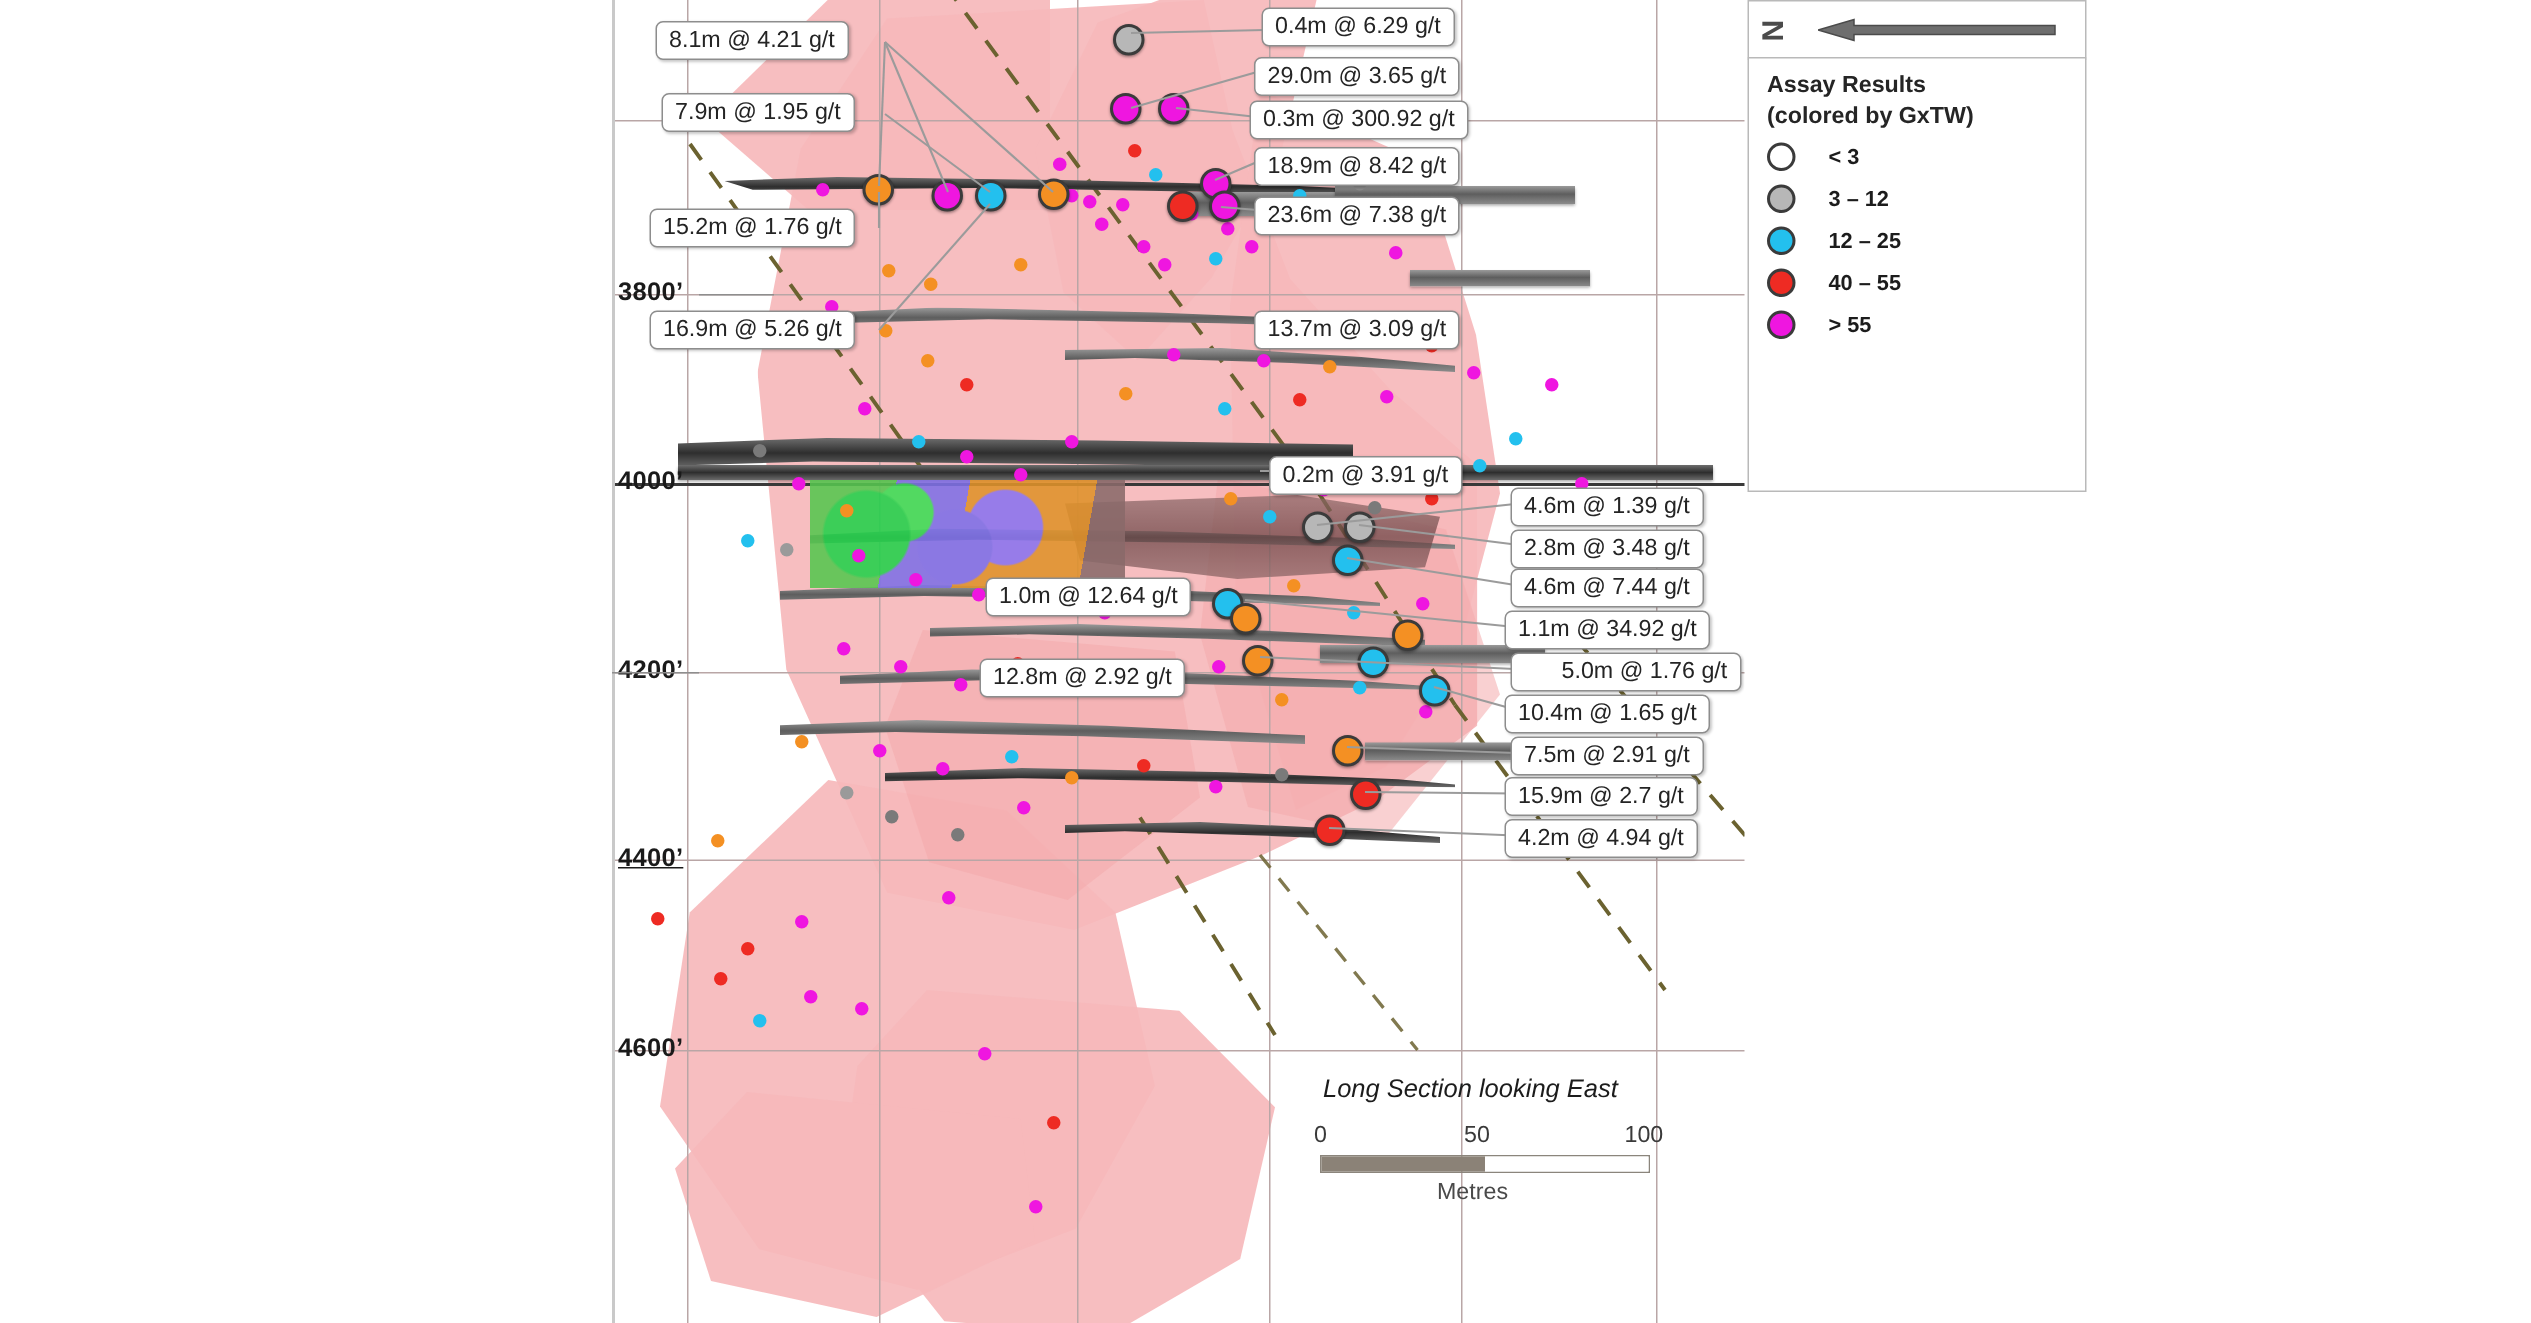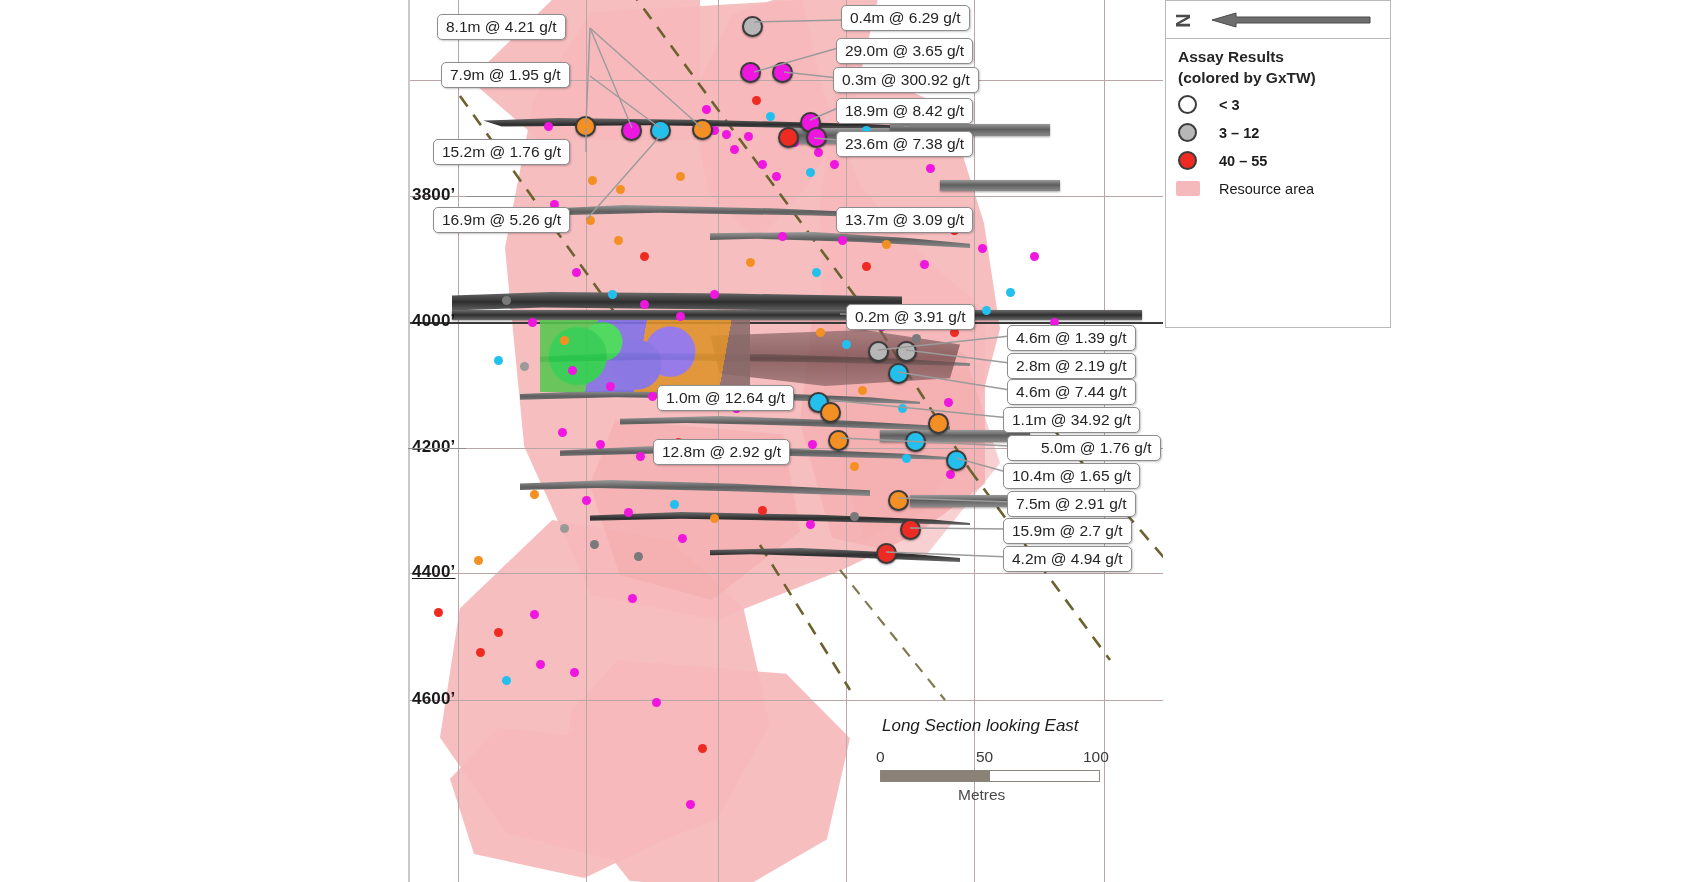--- a/index.html
+++ b/index.html
@@ -333,21 +333,21 @@
 
   <div id="callouts-right">
       <div class="callout" style="left: 841px; top: 5px;">0.4m @ 6.29 g/t</div>
       <div class="callout" style="left: 836px; top: 38px;">29.0m @ 3.65 g/t</div>
       <div class="callout" style="left: 833px; top: 67px;">0.3m @ 300.92 g/t</div>
       <div class="callout" style="left: 836px; top: 98px;">18.9m @ 8.42 g/t</div>
       <div class="callout" style="left: 836px; top: 131px;">23.6m @ 7.38 g/t</div>
       <div class="callout" style="left: 836px; top: 207px;">13.7m @ 3.09 g/t</div>
       <div class="callout" style="left: 846px; top: 304px;">0.2m @ 3.91 g/t</div>
       <div class="callout" style="left: 1007px; top: 325px;">4.6m @ 1.39 g/t</div>
-      <div class="callout" style="left: 1007px; top: 353px;">2.8m @ 2.19 g/t</div>
+      <div class="callout" style="left: 1007px; top: 353px;">2.8m @ 3.48 g/t</div>
       <div class="callout" style="left: 1007px; top: 379px;">4.6m @ 7.44 g/t</div>
       <div class="callout" style="left: 1003px; top: 407px;">1.1m @ 34.92 g/t</div>
       <div class="callout" style="left: 1007px; top: 435px; padding-left: 33px;">5.0m @ 1.76 g/t</div>
       <div class="callout" style="left: 1003px; top: 463px;">10.4m @ 1.65 g/t</div>
       <div class="callout" style="left: 1007px; top: 491px;">7.5m @ 2.91 g/t</div>
       <div class="callout" style="left: 1003px; top: 518px;">15.9m @ 2.7 g/t</div>
       <div class="callout" style="left: 1003px; top: 546px;">4.2m @ 4.94 g/t</div>
     </div>
 
   <div id="legend">
@@ -367,23 +367,27 @@
 
       <div class="legrow">
         <span class="legswatch" style="background:#ffffff;"></span>
         <span class="leglabel">&lt; 3</span>
       </div>
       <div class="legrow">
         <span class="legswatch" style="background:#b7b7b7;"></span>
         <span class="leglabel">3 – 12</span>
       </div>
       <div class="legrow">
+        <span class="legswatch" style="background:#23c0ee;"></span>
+        <span class="leglabel">12 – 25</span>
+      </div>
+      <div class="legrow">
         <span class="legswatch" style="background:#ee2b23;"></span>
         <span class="leglabel">40 – 55</span>
       </div>
       <div class="legrow">
-        <span class="legswatch sq" style="background:#f6b9bb;margin-left:10px;"></span>
-        <span class="leglabel norm" style="margin-left:19px;">Resource area</span>
+        <span class="legswatch" style="background:#ef16e0;"></span>
+        <span class="leglabel">&gt; 55</span>
       </div>
     </div>
   </div>
 
 </div>
 
 </body></html>

